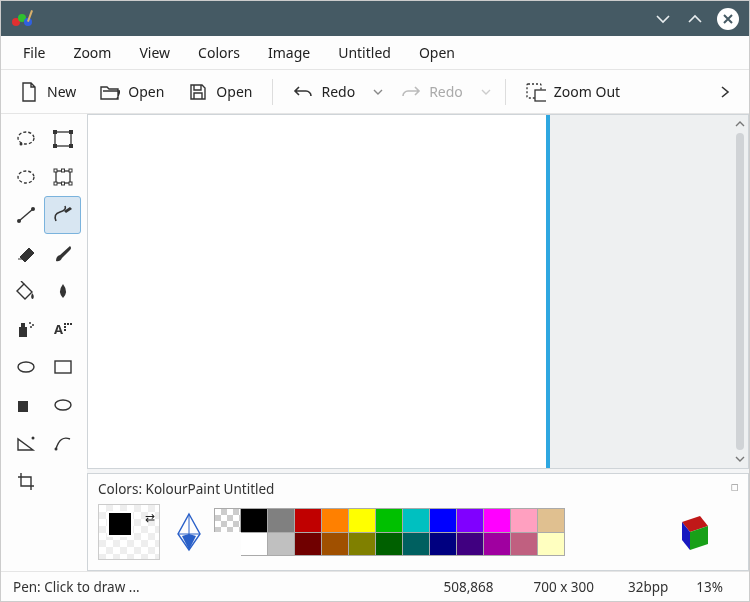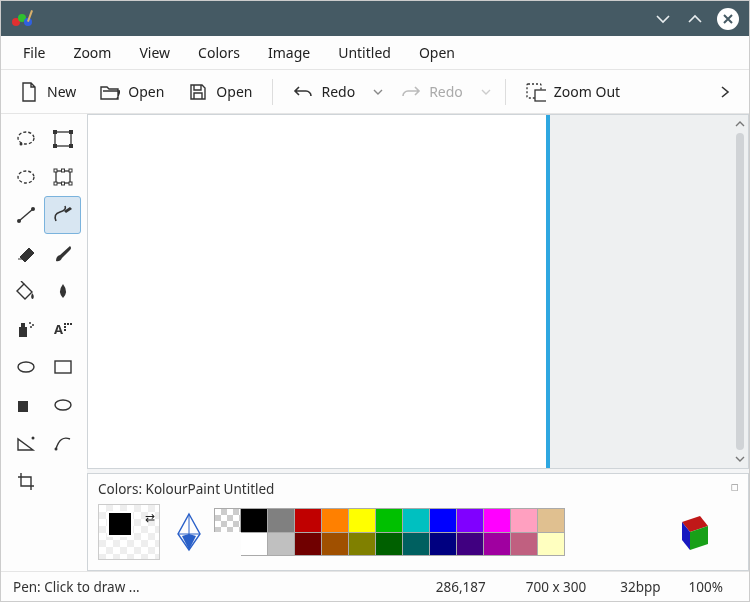--- a/index.html
+++ b/index.html
@@ -373,19 +373,19 @@
             </svg>
           </div>
         </div>
       </div>
     </div>
   </div>
 
   <div class="status">
     <span>Pen: Click to draw ...</span>
     <span class="gap"></span>
-    <span class="cell">286,187</span>
+    <span class="cell">508,868</span>
     <span class="cell">700 x 300</span>
     <span class="cell" style="padding:0 14px">32bpp</span>
-    <span class="cell" style="padding:0 14px">100%</span>
+    <span class="cell" style="padding:0 14px">13%</span>
   </div>
 
 </div>
 
 </body></html>

